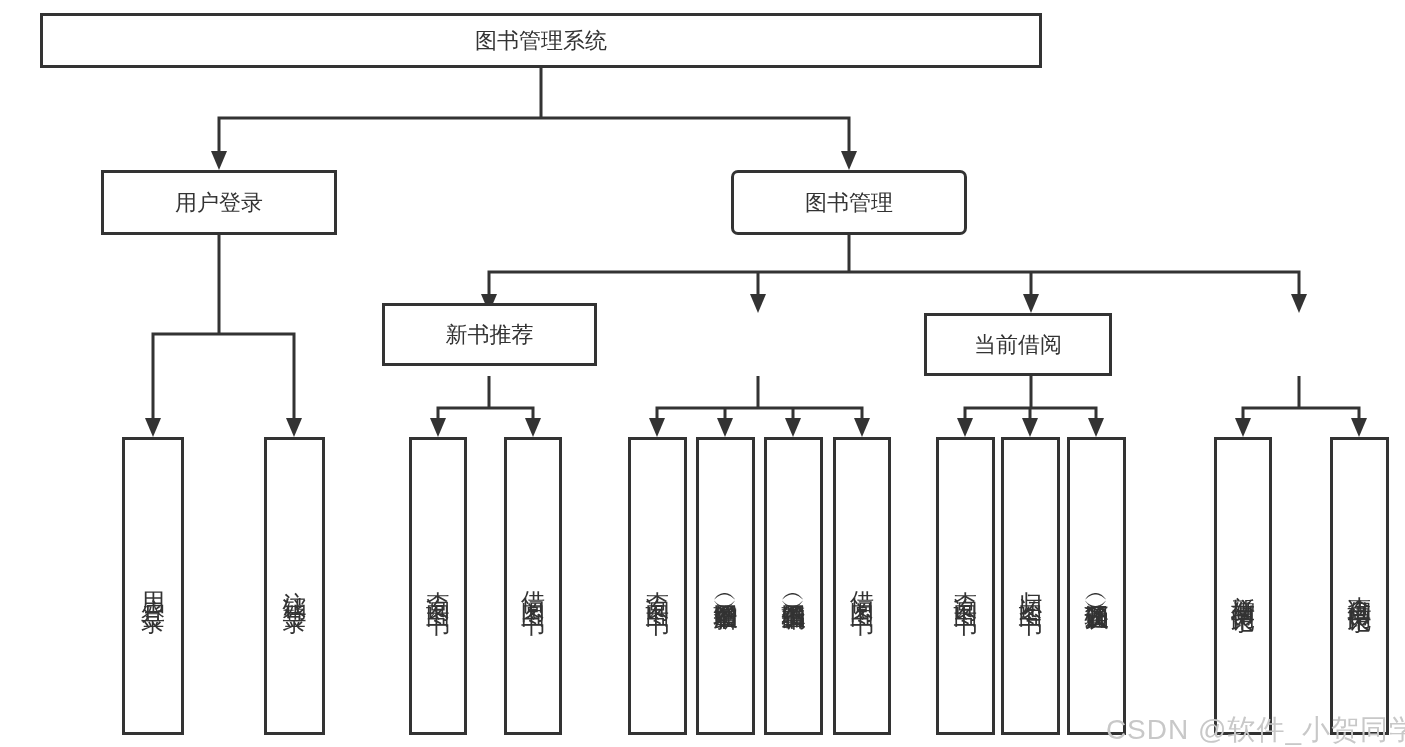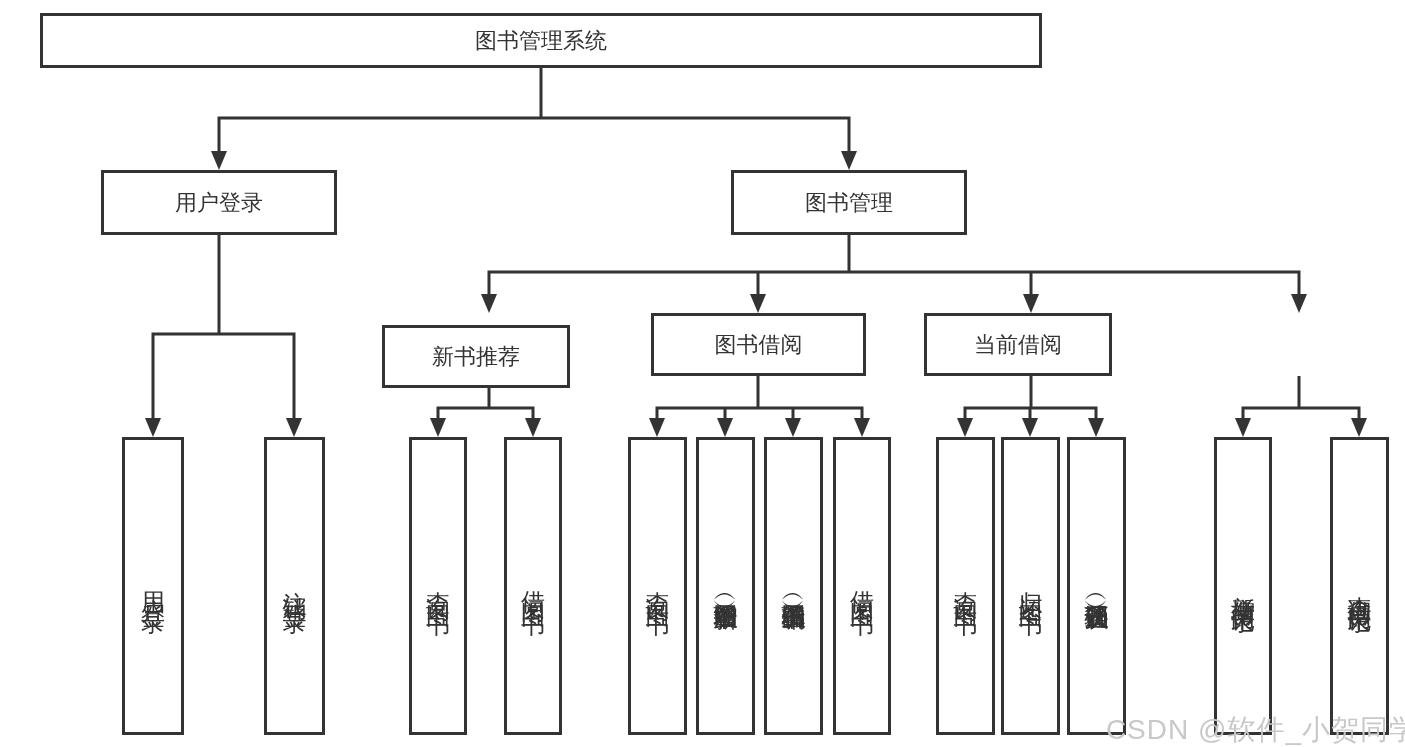--- a/index.html
+++ b/index.html
@@ -27,22 +27,22 @@
     writing-mode:vertical-rl;
     line-height:1.0;
     white-space:nowrap;
   }
   .ls4{letter-spacing:7px;}
   .ls6{letter-spacing:3px;}
   .ls9{letter-spacing:0px;}
   
   .n-root{left:21px;top:13px;width:1002px;height:55px;}
   .n-l2a{left:82px;top:170px;width:236px;height:65px;}
-  .n-l2b{left:712px;top:170px;width:236px;height:65px;}
-  .n-l3a{left:363px;top:325px;width:188px;height:63px;}
+  .n-l2b{left:712px;top:170px;width:236px;height:65px;border-radius:7px;}
+  .n-l3a{left:363px;top:303px;width:215px;height:63px;}
   .n-l3b{left:632px;top:313px;width:215px;height:63px;}
   .n-l3c{left:905px;top:313px;width:188px;height:63px;}
   .n-l3d{left:1173px;top:313px;width:215px;height:63px;}
   .leaf{top:437px;height:298px;}
   .n-a1{left:103px;width:62px;}
   .n-a2{left:245px;width:61px;}
   .n-b1{left:390px;width:58px;}
   .n-b2{left:485px;width:58px;}
   .n-c1{left:609px;width:59px;}
   .n-c2{left:677px;width:59px;}
@@ -107,23 +107,20 @@
   <div class="box n-l2a">
     <span>用户登录</span>
   </div>
   <div class="box n-l2b">
     <span>图书管理</span>
   </div>
 
   <div class="box n-l3a">
     <span>新书推荐</span>
   </div>
-  <div class="box n-l3b">
-    <span>图书借阅</span>
-  </div>
   <div class="box n-l3c">
     <span>当前借阅</span>
   </div>
 
   <div class="box vbox leaf n-a1">
     <span class="vt ls4">用户登录</span>
   </div>
   <div class="box vbox leaf n-a2">
     <span class="vt ls4">注销登录</span>
   </div>

